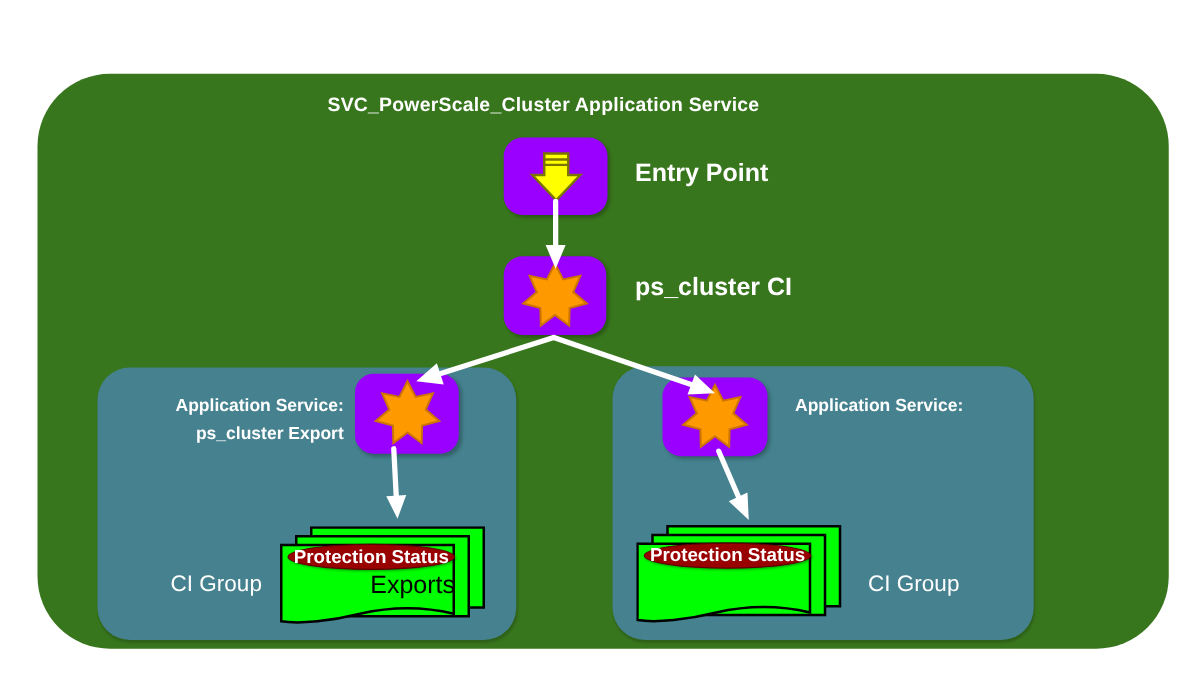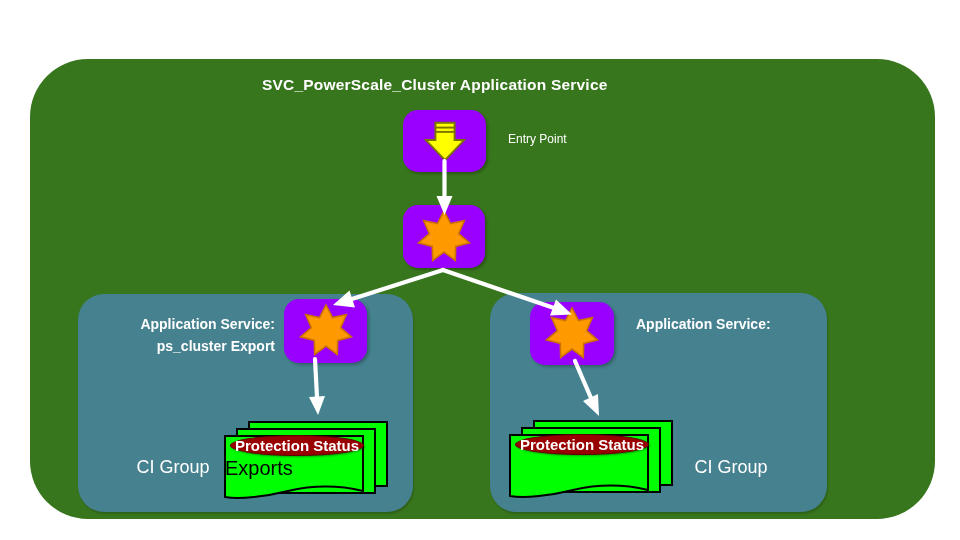--- a/index.html
+++ b/index.html
@@ -19,21 +19,21 @@
   .node{
     position:absolute;background:var(--node-bg);border-radius:15px;
     display:flex;align-items:center;justify-content:center;
     box-shadow:2px 2px 3px rgba(0,0,0,0.25);
   }
   .node-entry{left:403px;top:83px;width:83px;height:62px;}
   .node-app{left:403px;top:178px;width:82px;height:63px;}
   .node-export{left:284px;top:272px;width:83px;height:64px;}
   .node-share{left:530px;top:275px;width:84px;height:63px;}
   .lbl{
-    position:absolute;color:var(--text-light);font-size:12px;font-weight:normal;line-height:22px;
+    position:absolute;color:var(--text-light);font-size:20px;font-weight:bold;line-height:22px;
   }
   .lbl-entry{left:508px;top:101px;}
   .lbl-app{left:508px;top:192px;}
   .group{
     position:absolute;background:var(--group-bg);border-radius:26px;
     box-shadow:1px 2px 2px rgba(0,0,0,0.18);
   }
   .group-export{left:78px;top:267px;width:335px;height:218px;}
   .group-share{left:490px;top:266px;width:337px;height:219px;}
   .grp-lbl{position:absolute;color:var(--text-light);font-size:14px;font-weight:bold;line-height:22px;}
@@ -47,21 +47,21 @@
   .docs-share{left:509px;top:393px;}
   .doc-stack{position:absolute;left:0;top:0;}
   .status-oval{
     position:absolute;left:6px;top:14px;width:132px;height:19px;border-radius:50%;
     background:var(--status-bg);border:1.5px solid var(--status-border);
     display:flex;align-items:center;justify-content:center;
     color:var(--text-light);font-size:15px;font-weight:bold;white-space:nowrap;
     box-shadow:1px 1px 2px rgba(0,0,0,0.35);
   }
   .doc-name{
-    position:absolute;left:1px;top:36px;width:139px;text-align:left;
+    position:absolute;left:1px;top:36px;width:139px;text-align:right;
     color:var(--text-dark);font-size:20px;font-weight:normal;
   }
   .overlay{position:absolute;left:0;top:0;width:960px;height:540px;pointer-events:none;z-index:10;}
   .node-icon{display:block;}
 </style>
 </head>
 <body>
 
 <div class="canvas">
 
@@ -77,20 +77,21 @@
     </svg>
   </div>
   <div class="lbl lbl-entry">Entry Point</div>
 
   <div class="node node-app">
     <svg class="node-icon" width="56" height="56" viewBox="-28 -28 56 56">
       <polygon points="0,-26 6.5,-13.5 20.3,-16.3 14.6,-3.3 25.4,5.8 11.7,9.4 11.3,23.4 0,15 -11.3,23.4 -11.7,9.4 -25.4,5.8 -14.6,-3.3 -20.3,-16.3 -6.5,-13.5" style="fill:var(--icon-star);stroke:var(--icon-star-border);stroke-width:1.6;stroke-linejoin:miter"></polygon>
     </svg>
   </div>
   <div class="lbl lbl-app">
+    <div>ps_cluster CI</div>
   </div>
 
   <div class="group group-export"></div>
   <div class="grp-lbl grp-lbl-export">
     <div>Application Service:</div>
     <div>ps_cluster Export</div>
   </div>
   <div class="node node-export">
     <svg class="node-icon" width="56" height="56" viewBox="-28 -28 56 56">
       <polygon points="0,-26 6.5,-13.5 20.3,-16.3 14.6,-3.3 25.4,5.8 11.7,9.4 11.3,23.4 0,15 -11.3,23.4 -11.7,9.4 -25.4,5.8 -14.6,-3.3 -20.3,-16.3 -6.5,-13.5" style="fill:var(--icon-star);stroke:var(--icon-star-border);stroke-width:1.6;stroke-linejoin:miter"></polygon>

